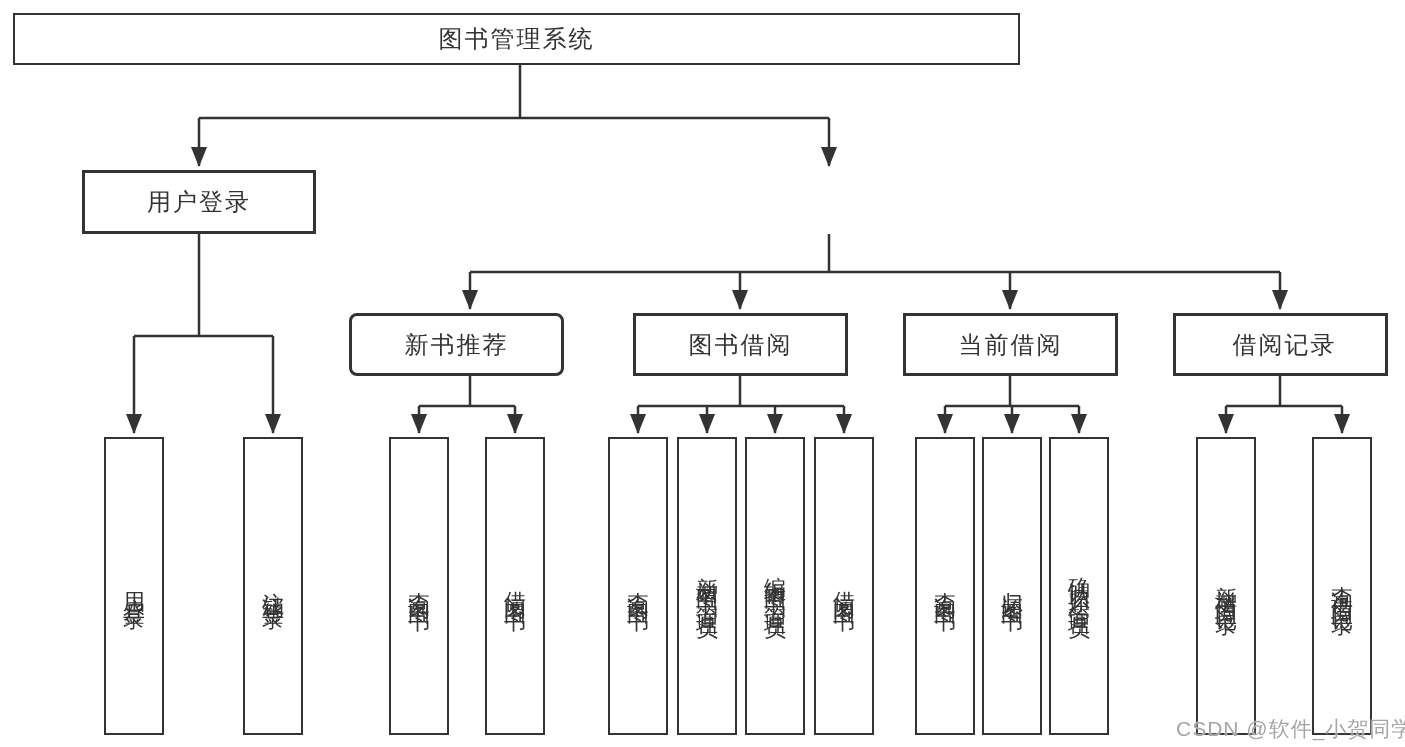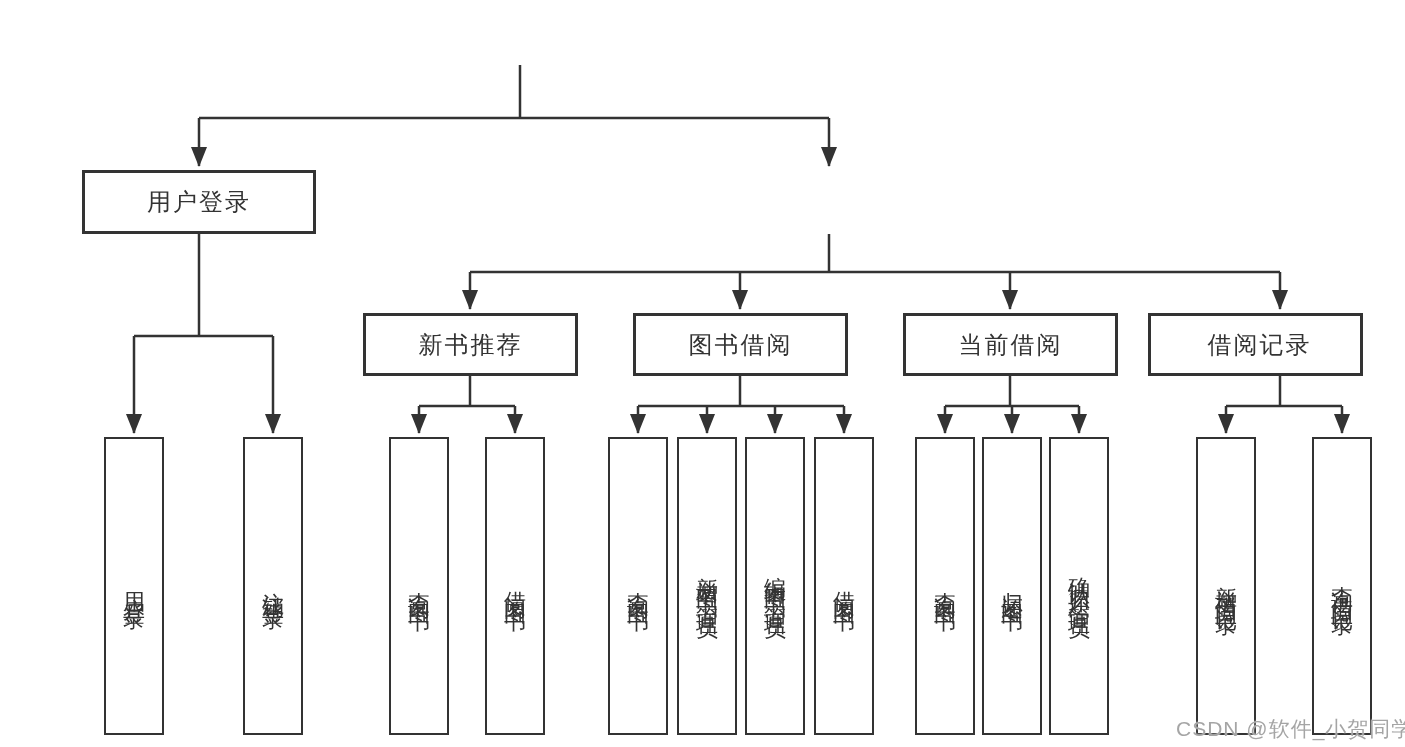--- a/index.html
+++ b/index.html
@@ -21,21 +21,21 @@
     display: flex;
     align-items: center;
     justify-content: center;
     line-height: 1;
   }
   .hlabel { font-size: 24px; letter-spacing: 2px; }
   .root  { left: 13px;  top: 13px;  width: 1007px; height: 52px; border-width: 2.5px; }
   .l2a   { left: 82px;  top: 170px; width: 234px;  height: 64px; }
   .l2b   { left: 712px; top: 170px; width: 234px;  height: 64px; }
   .l3    { top: 313px; width: 215px; height: 63px; }
-  .l3a { left: 363px; }  .l3b { left: 633px; }  .l3c { left: 903px; }  .l3d { left: 1148px; padding-left: 8px; }
+  .l3a { left: 349px; border-radius: 8px; }  .l3b { left: 633px; }  .l3c { left: 903px; }  .l3d { left: 1173px; padding-left: 8px; }
   .leaf {
     top: 437px; width: 60px; height: 298px;
     border-width: 2.5px;
     writing-mode: vertical-rl;
     text-orientation: mixed;
     font-size: 22px;
     letter-spacing: 6px;
   }
   .n1  { left: 104px; }  .n2  { left: 243px; }
   .n3  { left: 389px; }  .n4  { left: 485px; }
@@ -101,20 +101,21 @@
       <path d="M1012,406 V433" marker-end="url(#arrow)"></path>
       <path d="M1079,406 V433" marker-end="url(#arrow)"></path>
 
       <path d="M1280,376 V406"></path>
       <path d="M1226,406 H1342"></path>
       <path d="M1226,406 V433" marker-end="url(#arrow)"></path>
       <path d="M1342,406 V433" marker-end="url(#arrow)"></path>
     </g>
   </svg>
 
+  <div class="box root hlabel">图书管理系统</div>
 
   <div class="box l2a hlabel">用户登录</div>
 
   <div class="box l3 l3a hlabel">新书推荐</div>
   <div class="box l3 l3c hlabel">当前借阅</div>
   <div class="box l3 l3b hlabel">图书借阅</div>
   <div class="box l3 l3d hlabel">借阅记录</div>
 
   <div class="box leaf n1">用户登录</div>
   <div class="box leaf n2">注销登录</div>

